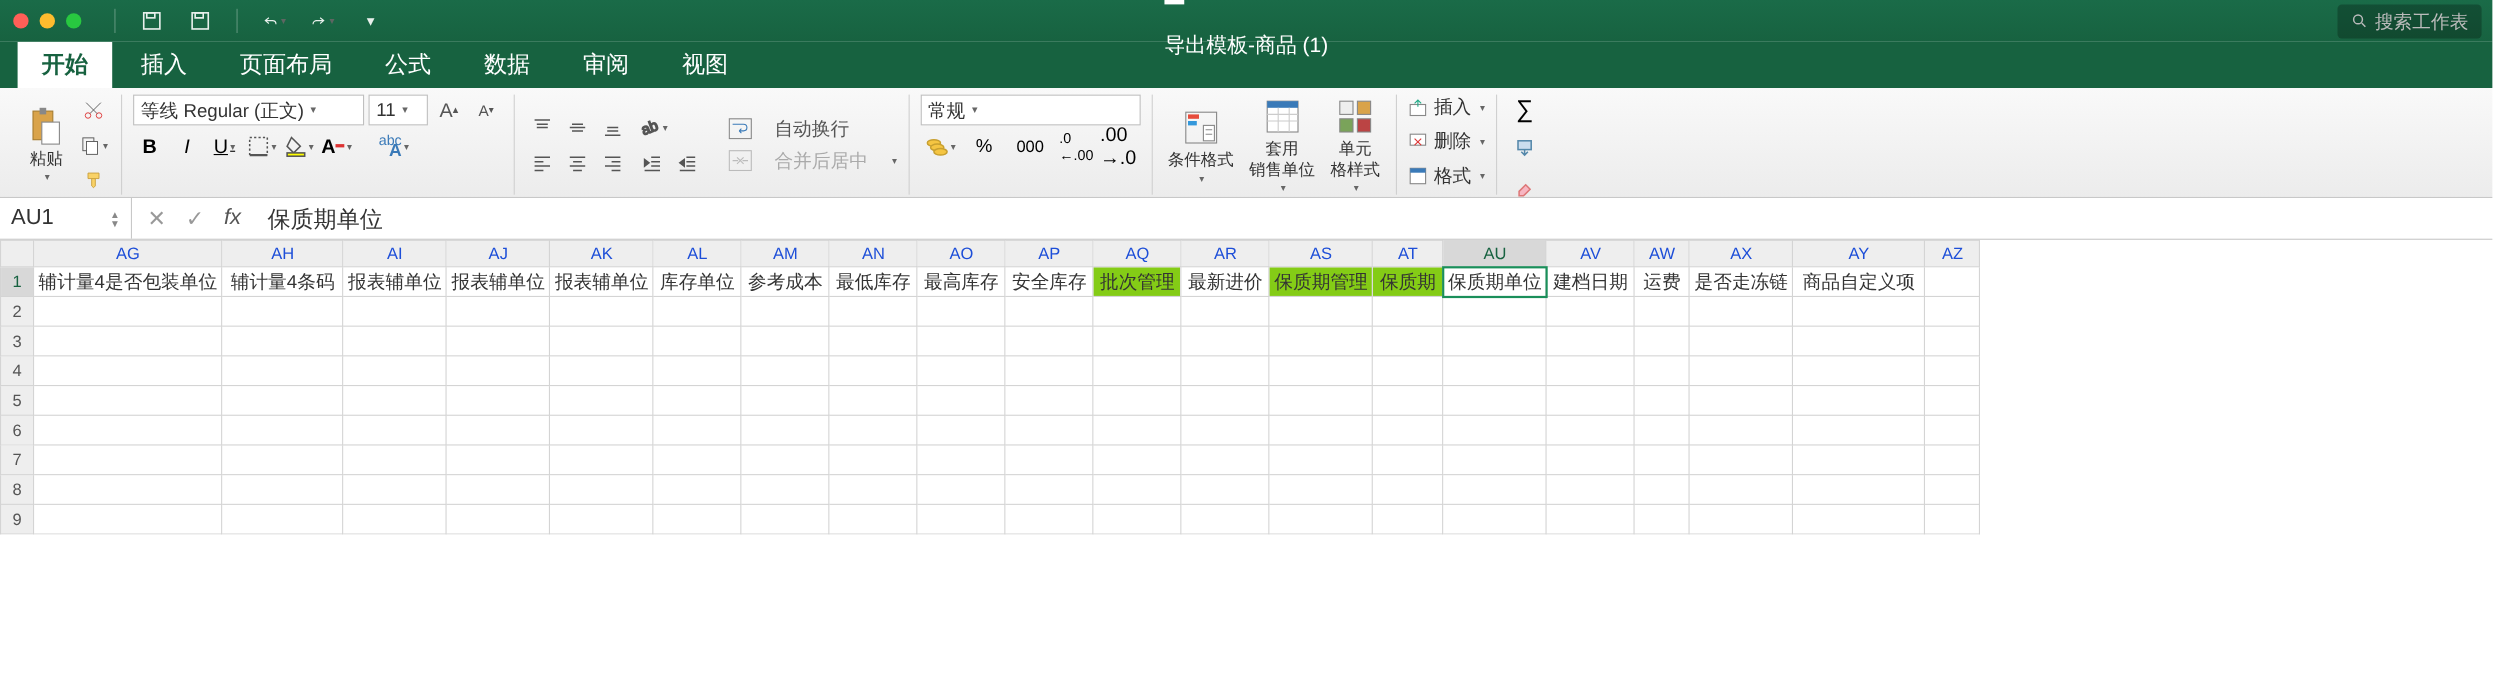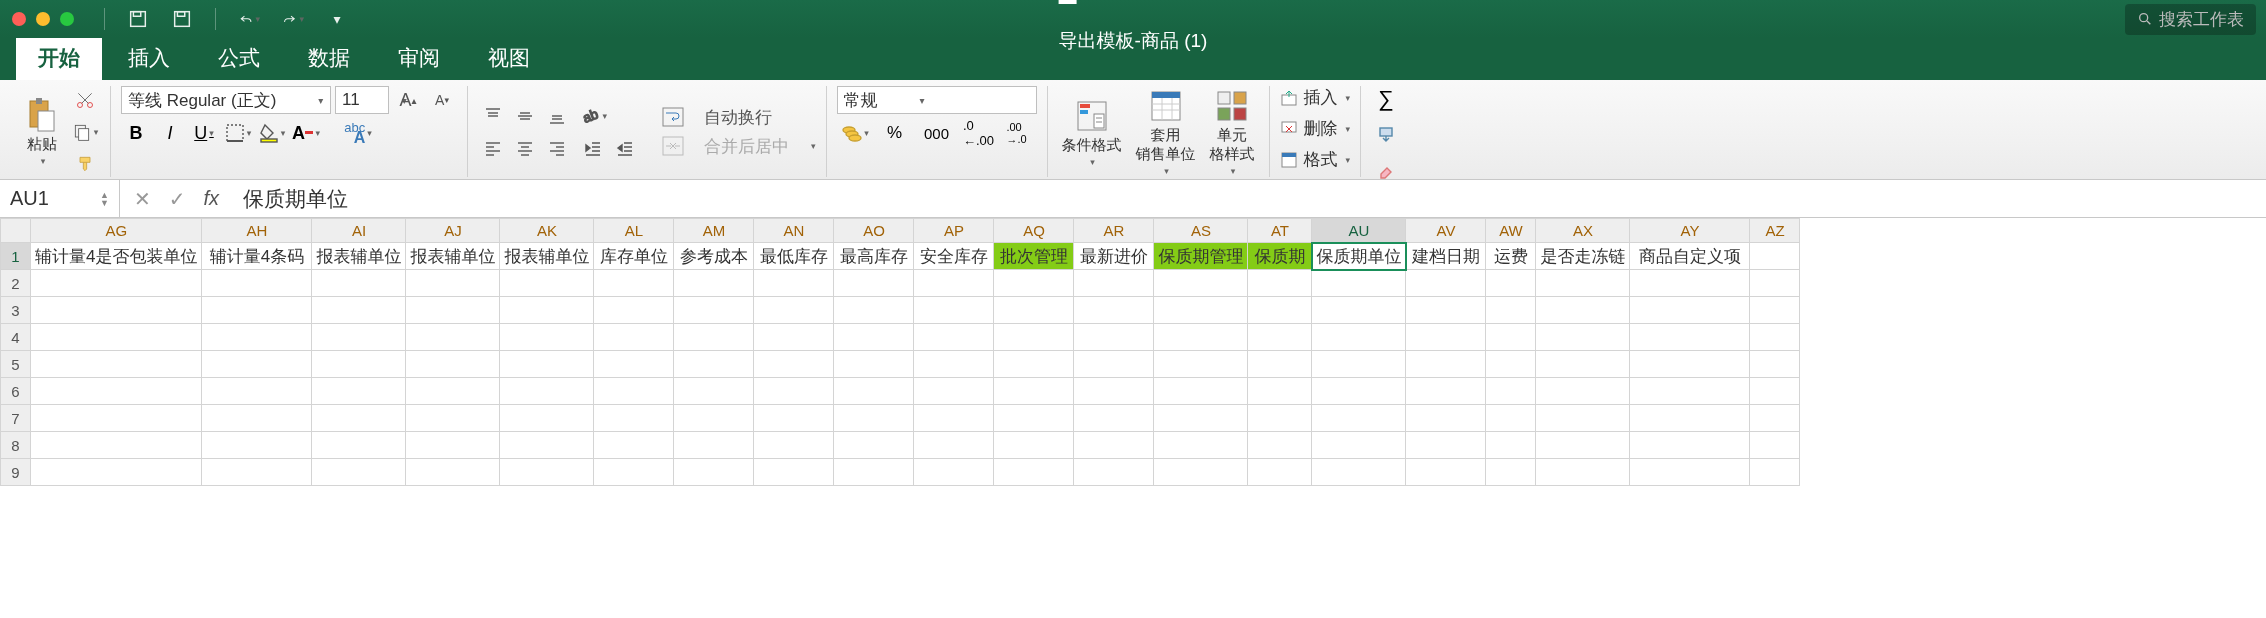--- a/index.html
+++ b/index.html
@@ -27,21 +27,21 @@
 
   
   .ribbon { height:100px; background:linear-gradient(#f9f9f9,#ececec); border-bottom:1px solid #c8c8c8; display:flex; align-items:stretch; padding:6px 10px 2px; }
   .group { display:flex; flex-direction:column; align-items:center; padding:0 10px; border-right:1px solid #d0d0d0; }
   .group.noline{border-right:none;}
   .group-body{flex:1;display:flex;align-items:center;gap:6px;}
   .bigbtn{display:flex;flex-direction:column;align-items:center;gap:2px;font-size:15px;color:#333;padding:2px 4px;}
   .bigbtn .ic{width:36px;height:36px;display:flex;align-items:center;justify-content:center;}
   .smallstack{display:flex;flex-direction:column;gap:6px;justify-content:center;}
   .smallbtn{width:30px;height:26px;display:flex;align-items:center;justify-content:center;border:1px solid transparent;border-radius:3px;}
-  .combo{height:28px;border:1px solid #bfbfbf;background:#fff;display:flex;align-items:center;padding:0 6px;font-size:17px;color:#333;gap:36px;}
+  .combo{height:28px;border:1px solid #bfbfbf;background:#fff;display:flex;align-items:center;padding:0 6px;font-size:17px;color:#333;}
   .combo .dd{margin-left:6px;font-size:10px;color:#666;}
   .row{display:flex;align-items:center;gap:4px;}
   .col{display:flex;flex-direction:column;gap:6px;justify-content:center;}
   .btnrow{display:flex;gap:2px;}
   .rbtn{width:30px;height:26px;display:flex;align-items:center;justify-content:center;border:1px solid transparent;}
   .rbtn svg{stroke:#555;fill:none;stroke-width:1.4;}
   .ddarrow{font-size:9px;color:#666;margin-left:2px;}
   .wraplabel{font-size:17px;color:#555;display:flex;align-items:center;gap:20px;}
   .wraplabel.disabled{color:#aaa;}
   .menuitem{display:flex;align-items:center;gap:6px;font-size:17px;color:#333;}
@@ -52,21 +52,21 @@
   .namebox{width:120px;height:100%;border-right:1px solid #c8c8c8;display:flex;align-items:center;padding:0 10px;font-size:20px;color:#333;justify-content:space-between;}
   .namebox .spin{display:flex;flex-direction:column;font-size:9px;color:#888;line-height:8px;}
   .fctrl{display:flex;align-items:center;gap:18px;padding:0 14px;color:#999;font-size:20px;}
   .fctrl .fx{font-style:italic;color:#555;}
   .fval{flex:1;padding:0 10px;font-size:21px;color:#333;}
 
   
   .gridwrap{position:relative;overflow:hidden;}
   table.grid{border-collapse:collapse;table-layout:fixed;}
   table.grid th, table.grid td{border:1px solid #d4d4d4;height:27px;font-size:17px;color:#333;text-align:center;padding:0 4px;overflow:hidden;white-space:nowrap;}
-  table.grid thead th{background:#eee;font-weight:normal;color:#a16207;height:24px;font-size:15px;}
+  table.grid thead th{background:#eee;font-weight:normal;color:#1d4ed8;height:24px;font-size:15px;}
   table.grid thead th.sel{background:#d8d8d8;color:#176240;font-weight:500;}
   table.grid tbody th{background:#eee;width:30px;font-weight:normal;color:#555;font-size:15px;}
   table.grid tbody th.sel{background:#d8d8d8;color:#176240;font-weight:500;}
   .corner{background:#eee;width:30px;}
   td.hl{background:#84cc16;}
   td.selcell{outline:2px solid #1a8f5a; outline-offset:-1px;}
 </style>
 </head>
 <body>
 
@@ -114,20 +114,21 @@
         <circle cx="10" cy="10" r="6"></circle>
         <path d="M15 15l5 5"></path>
       </svg>
     <span>搜索工作表</span>
   </div>
 </div>
 
 <div class="tabs">
   <div class="tab active">开始</div>
   <div class="tab">插入</div>
+  <div class="tab">页面布局</div>
   <div class="tab">公式</div>
   <div class="tab">数据</div>
   <div class="tab">审阅</div>
   <div class="tab">视图</div>
 </div>
 
 <div class="ribbon">
 
   <div class="group">
     <div class="group-body">
@@ -319,21 +320,21 @@
               <ellipse cx="13" cy="14" rx="6" ry="3" fill="#f5c542" stroke="#c8a030"></ellipse>
             </svg>
             <span class="ddarrow">▾</span>
           </div>
         <div class="rbtn" style="width:36px;font-size:17px;">%</div>
         <div class="rbtn" style="width:44px;font-size:15px;">000</div>
         <div class="rbtn" style="width:36px">
             <span style="font-size:13px;">.0<br>←.00</span>
           </div>
         <div class="rbtn" style="width:36px">
-            <span style="font-size:11px;">.00<br>→.0</span>
+            <span style="font-size:18px;">.00<br>→.0</span>
           </div>
       </div>
     </div>
   </div>
 
   <div class="group">
     <div class="group-body">
       <div class="bigbtn">
         <div class="ic">
             <svg width="32" height="32" viewBox="0 0 32 32">

